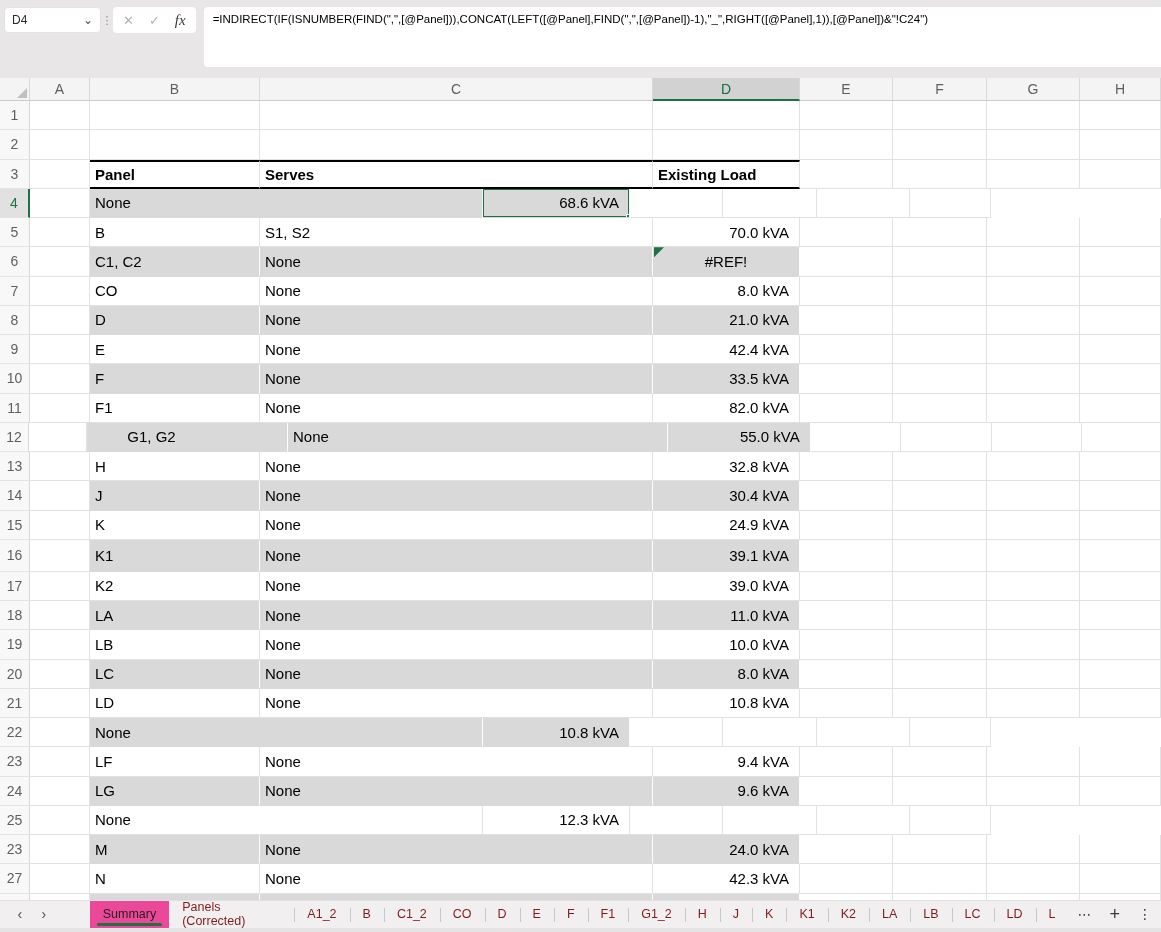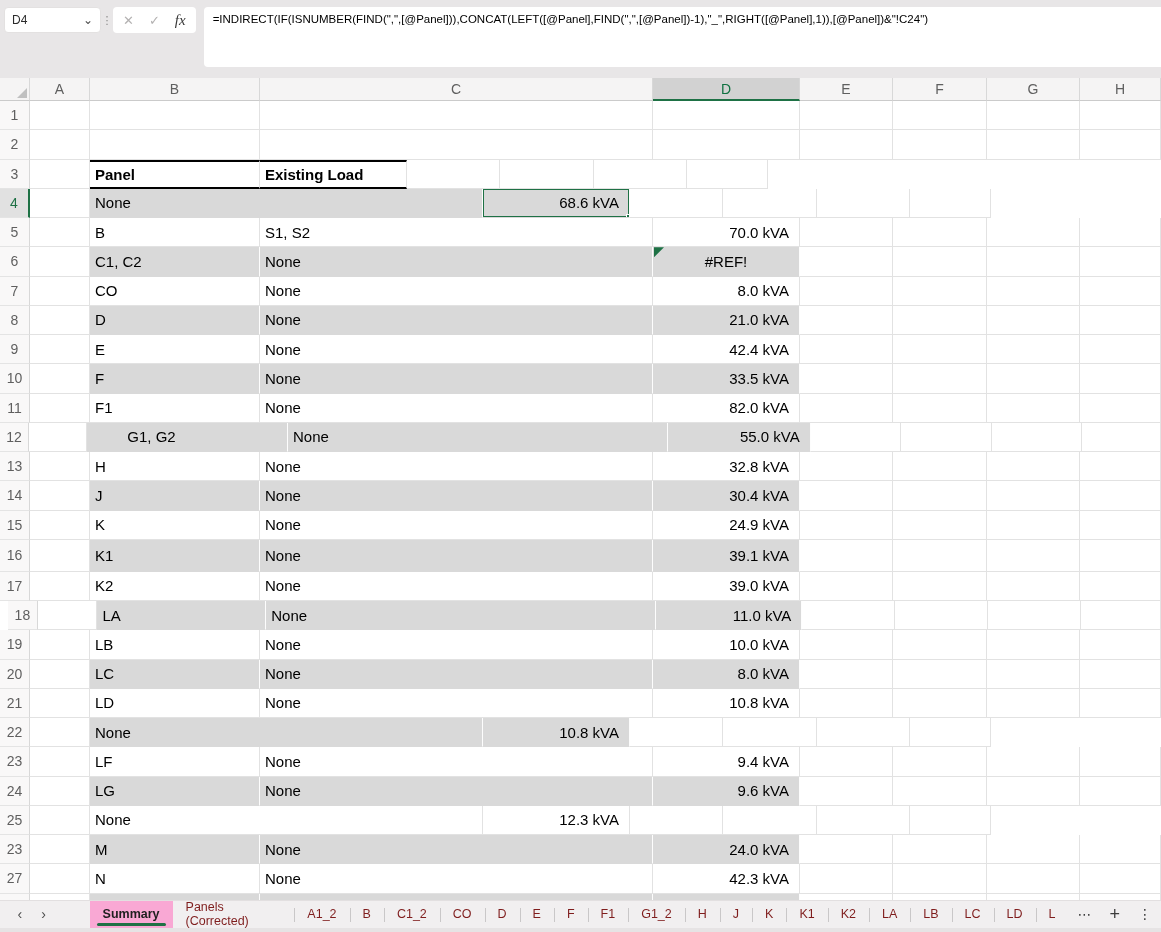--- a/index.html
+++ b/index.html
@@ -50,21 +50,21 @@
   .sliver .cell, .sliver .rowh { border-bottom:none; }
 
   
   .sheetbar { height:28px; background:#f1eff0; display:flex; align-items:stretch; border-top:1px solid #e2dfe0; }
   .nav { width:24px; display:flex; align-items:center; justify-content:center; color:#4d4d4d; font-size:14px; }
   .nav:first-child { margin-left:8px; }
   .tabs { display:flex; margin-left:34px; align-items:stretch; }
   .tab { padding:0 13px; display:flex; align-items:center; position:relative; font-size:12.5px; color:#7f1d1d; }
   .tab::before { content:""; position:absolute; left:0; top:7px; height:14px; width:1px; background:#c9c7c8; }
   .tab:first-child::before, .tab.active::before, .tab.active + .tab::before { display:none; }
-  .tab.active { background:#f9a8d4; font-weight:bold; color:#1f1f1f; }
+  .tab.active { background:#ec4899; font-weight:normal; color:#1f1f1f; }
   .tab.active::after { content:""; position:absolute; left:7px; right:7px; bottom:2px; height:3px;
     background:#1e7145; border-radius:2px; }
   .tbicon { display:flex; align-items:center; justify-content:center; color:#3c3c3c; padding:0 9px; font-size:14px; }
   .tbicon.add { font-size:18px; font-weight:300; }
   .bstrip { height:7px; background:#e6e3e4; }
 </style>
 </head>
 <body>
 
 <div class="app">
@@ -116,20 +116,21 @@
         <div class="cell" style="width: 147px;"></div>
         <div class="cell" style="width: 93px;"></div>
         <div class="cell" style="width: 94px;"></div>
         <div class="cell" style="width: 93px;"></div>
         <div class="cell" style="width: 81px;"></div>
       </div>
       <div class="grow" style="height: 29.26px;">
         <div class="rowh">3</div>
         <div class="cell" style="width: 60px;"></div>
         <div class="cell th" style="width: 170px;">Panel</div>
+        <div class="cell th" style="width: 393px;">Serves</div>
         <div class="cell th" style="width: 147px;">Existing Load</div>
         <div class="cell" style="width: 93px;"></div>
         <div class="cell" style="width: 94px;"></div>
         <div class="cell" style="width: 93px;"></div>
         <div class="cell" style="width: 81px;"></div>
       </div>
       <div class="grow" style="height: 29.26px;">
         <div class="rowh sel">4</div>
         <div class="cell" style="width: 60px;"></div>
         <div class="cell band" style="width: 393px;">None</div>
@@ -275,21 +276,21 @@
         <div class="rowh">17</div>
         <div class="cell" style="width: 60px;"></div>
         <div class="cell" style="width: 170px;">K2</div>
         <div class="cell" style="width: 393px;">None</div>
         <div class="cell load" style="width: 147px;">39.0 kVA</div>
         <div class="cell" style="width: 93px;"></div>
         <div class="cell" style="width: 94px;"></div>
         <div class="cell" style="width: 93px;"></div>
         <div class="cell" style="width: 81px;"></div>
       </div>
-      <div class="grow" style="height: 29.26px; padding-left: 8px;">
+      <div class="grow" style="height: 29.26px;">
         <div class="rowh">18</div>
         <div class="cell" style="width: 60px;"></div>
         <div class="cell band" style="width: 170px;">LA</div>
         <div class="cell band" style="width: 393px;">None</div>
         <div class="cell load band" style="width: 147px;">11.0 kVA</div>
         <div class="cell" style="width: 93px;"></div>
         <div class="cell" style="width: 94px;"></div>
         <div class="cell" style="width: 93px;"></div>
         <div class="cell" style="width: 81px;"></div>
       </div>

